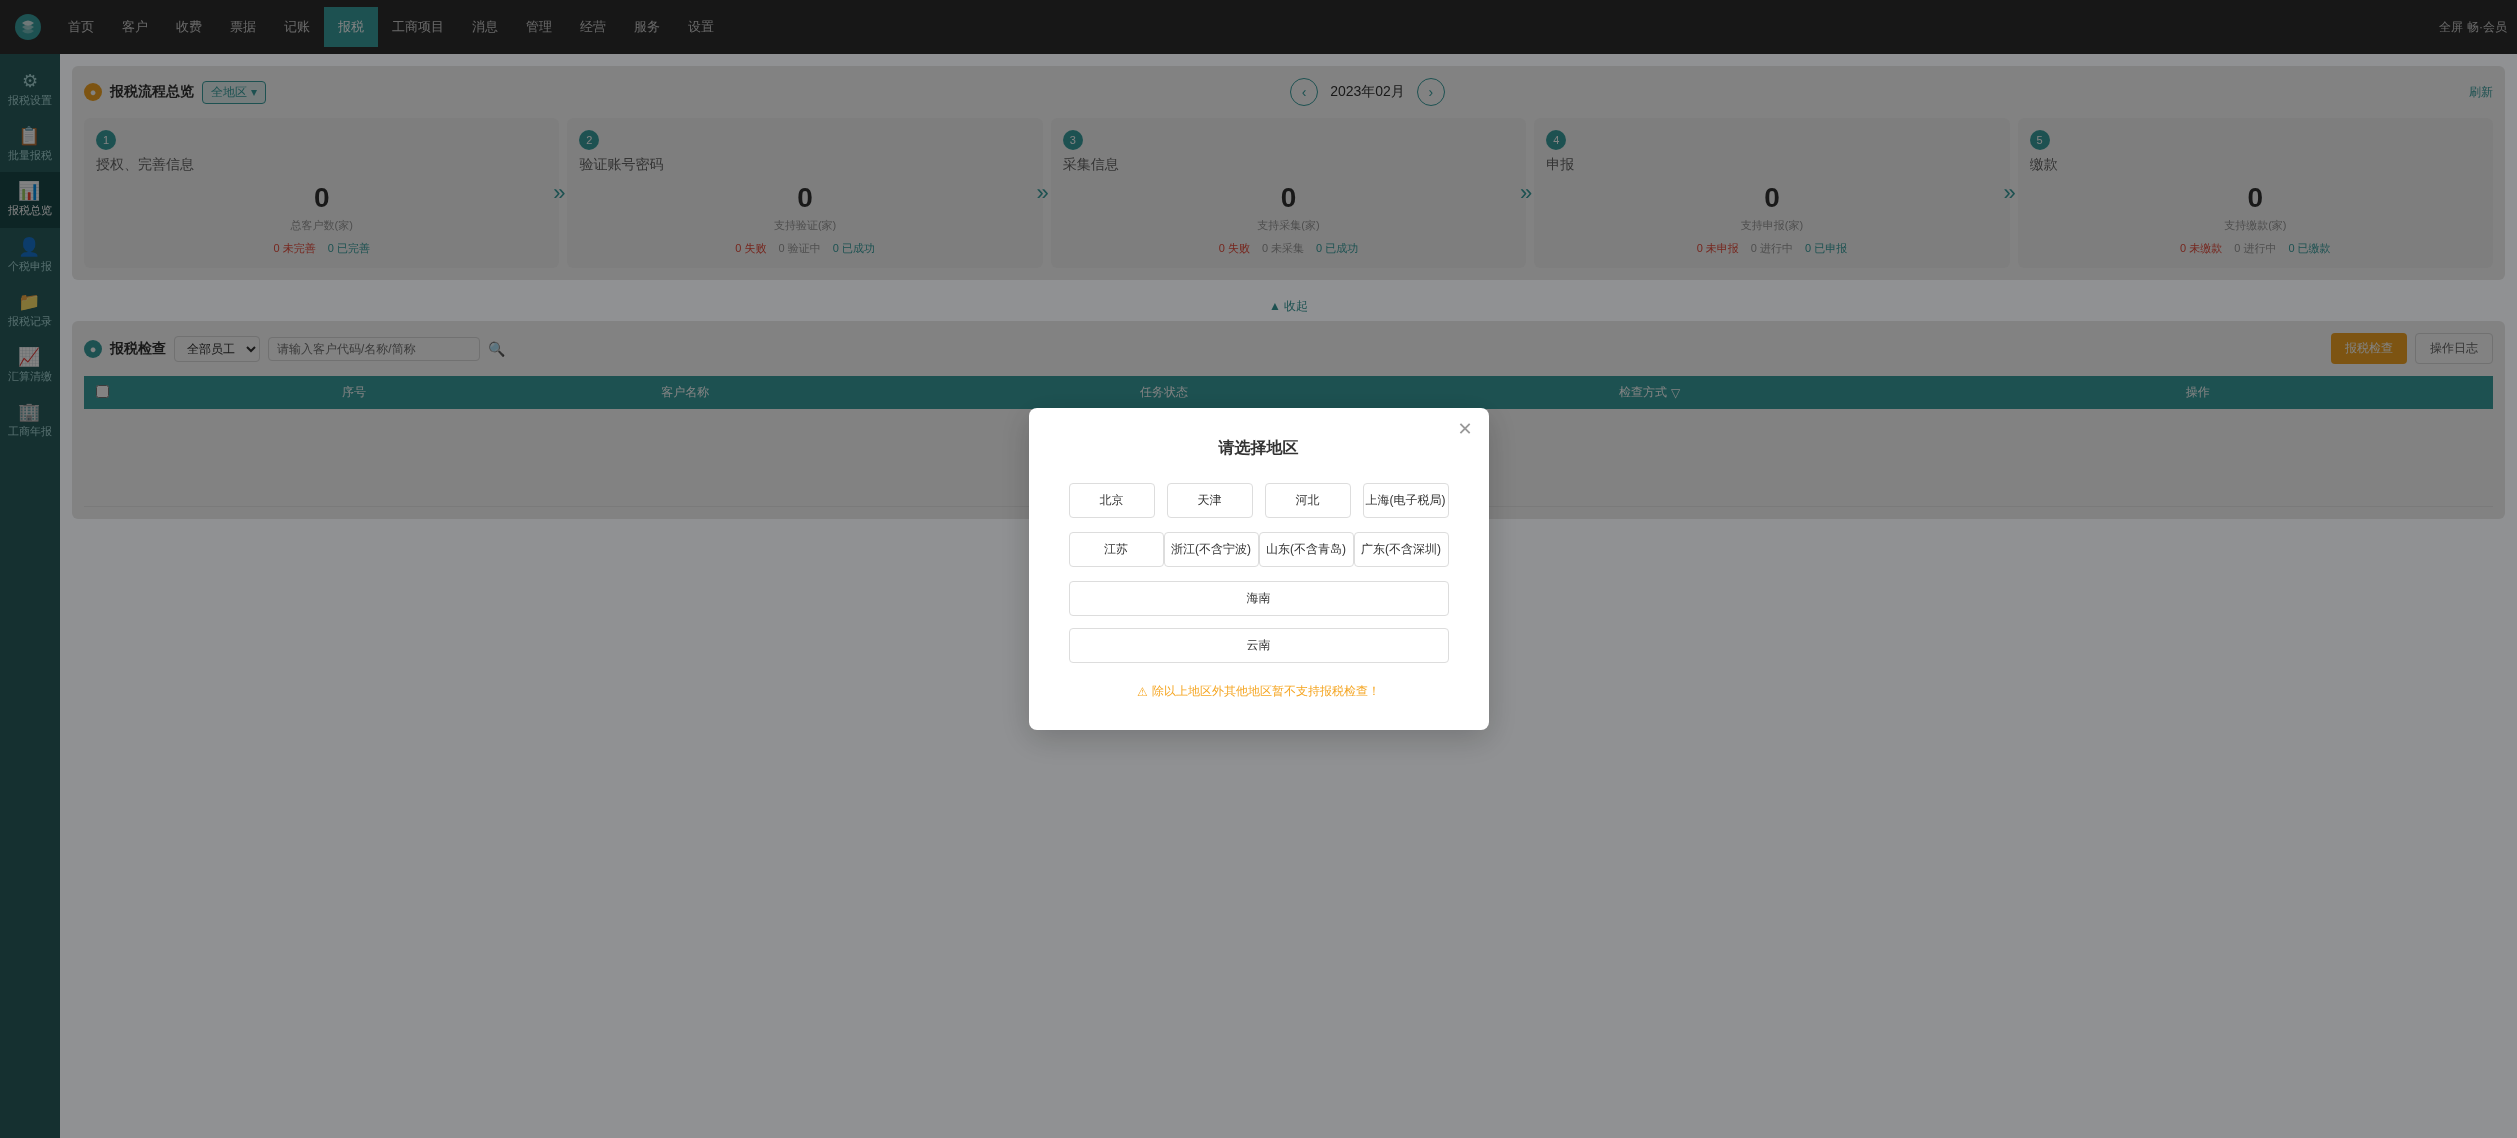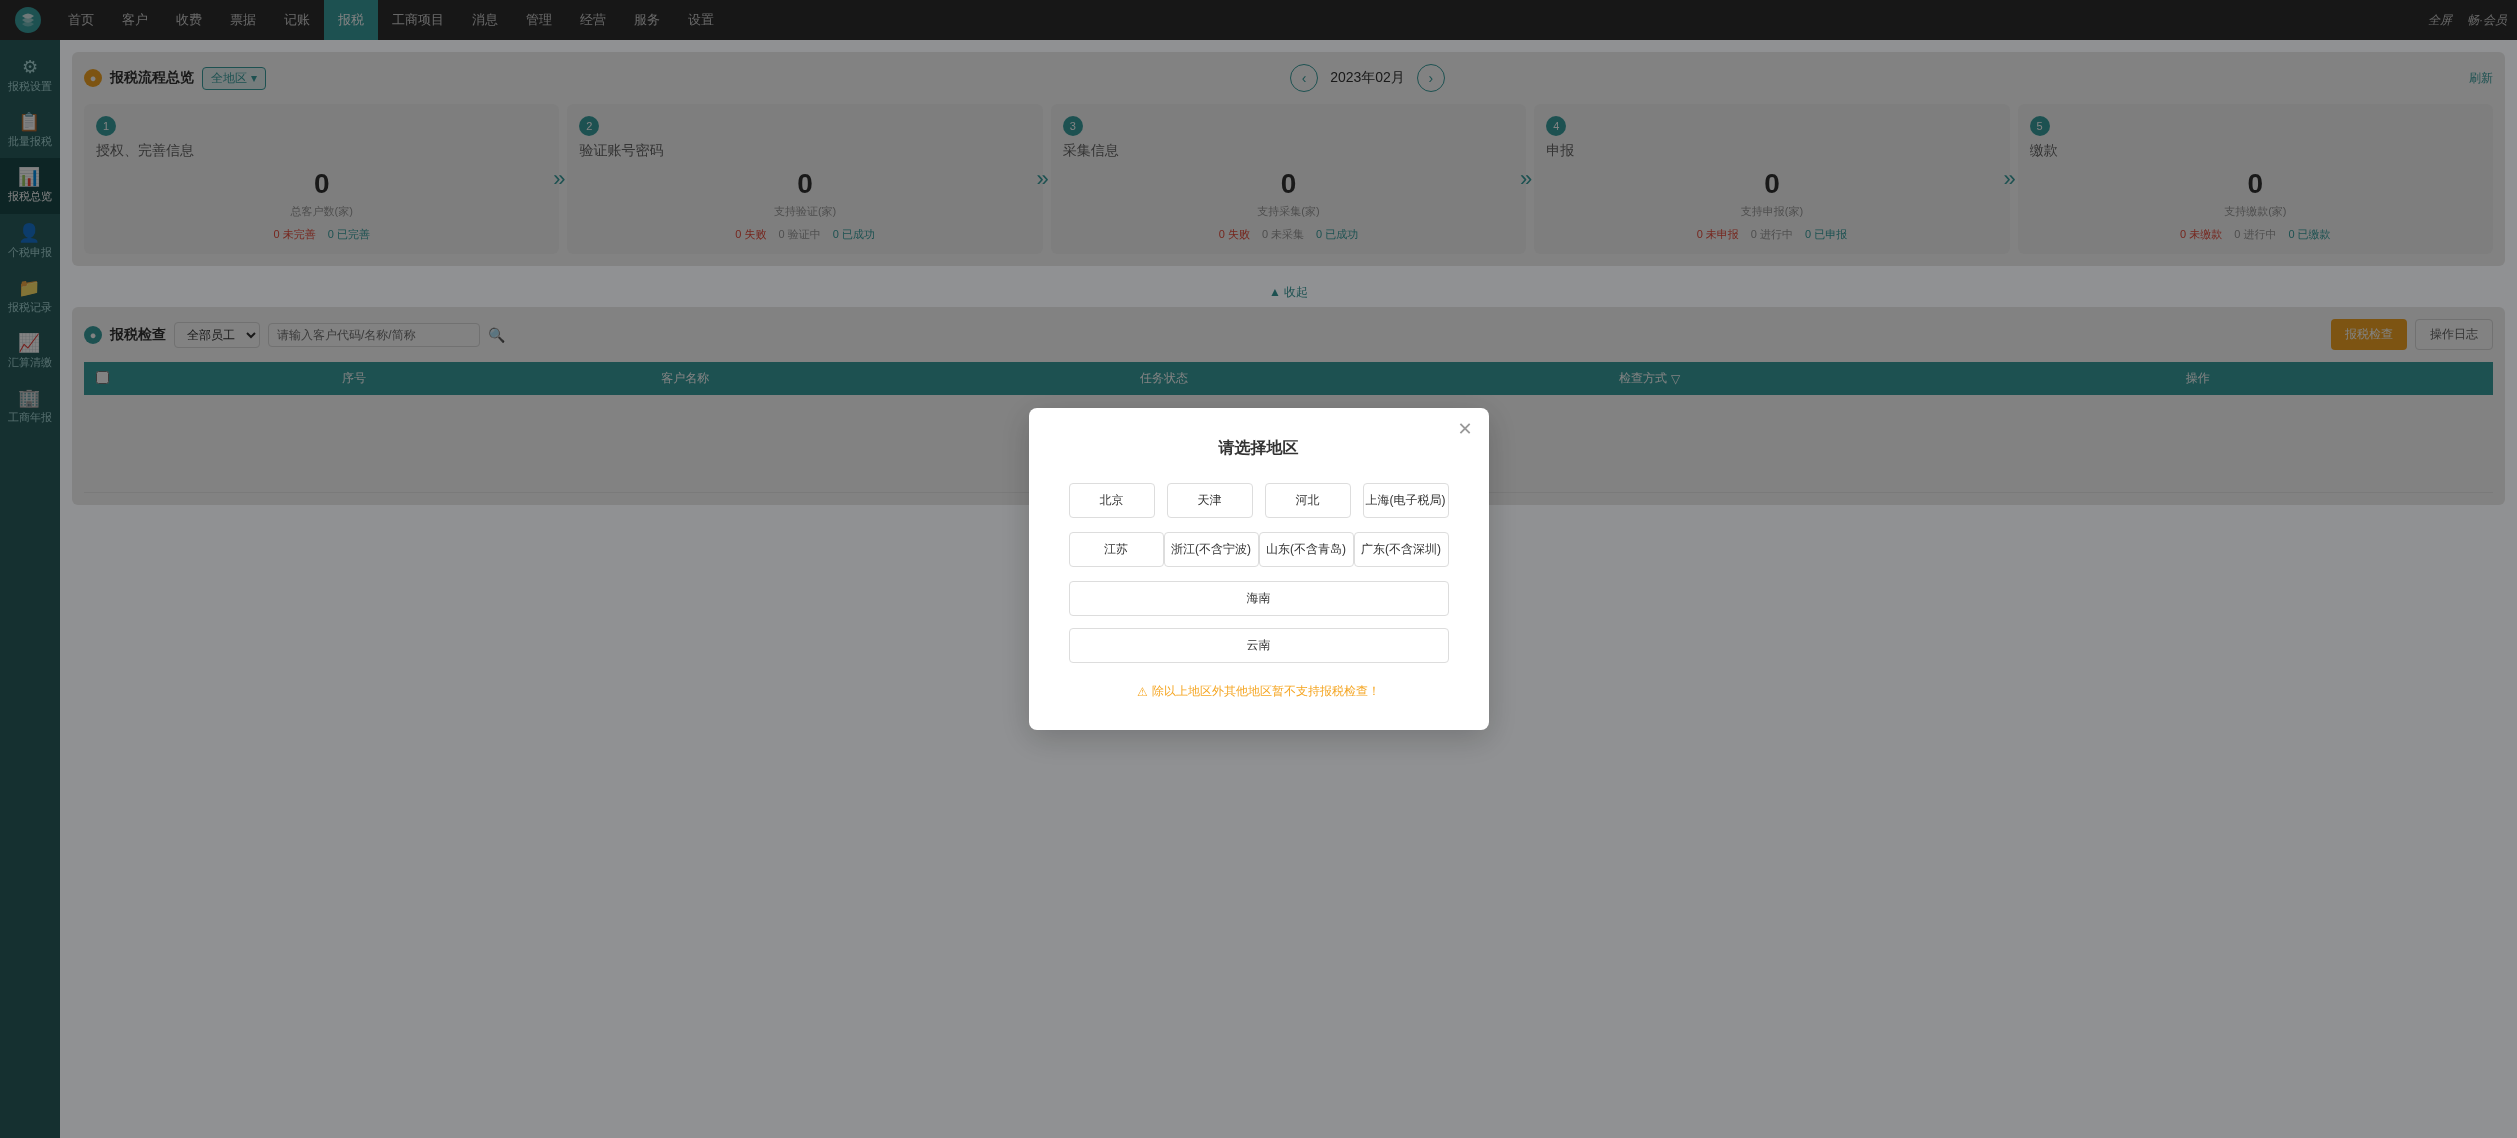--- a/index.html
+++ b/index.html
@@ -1,20 +1,20 @@
 <!DOCTYPE html>
 <html><head>
   <meta charset="utf-8">
   <style>
     * { box-sizing: border-box; margin: 0; padding: 0; }
     body { font-family: "Microsoft YaHei", "PingFang SC", sans-serif; font-size: 13px; background: #f0f2f5; color: #333; }
 
     
     .top-nav {
-      height: 40px;
+      height: 54px;
       background: #2e2e2e;
       display: flex;
       align-items: center;
       padding: 0 10px;
       position: relative;
       z-index: 100;
     }
     .top-nav-logo {
       width: 36px;
       height: 36px;
@@ -36,24 +36,23 @@
       display: flex;
       align-items: center;
       cursor: pointer;
       font-size: 13px;
       white-space: nowrap;
     }
     .top-nav-item.active { background: #3aa0a0; color: #fff; }
     .top-nav-right {
       display: flex;
       align-items: flex-start;
-      gap: 15px;
+      gap: 4px;
       color: #ccc;
       font-size: 12px;
-      font-style: italic;
     }
     .top-nav-right span { cursor: pointer; }
 
     
     .main-layout {
       display: flex;
       height: calc(100vh - 40px);
     }
 
     

